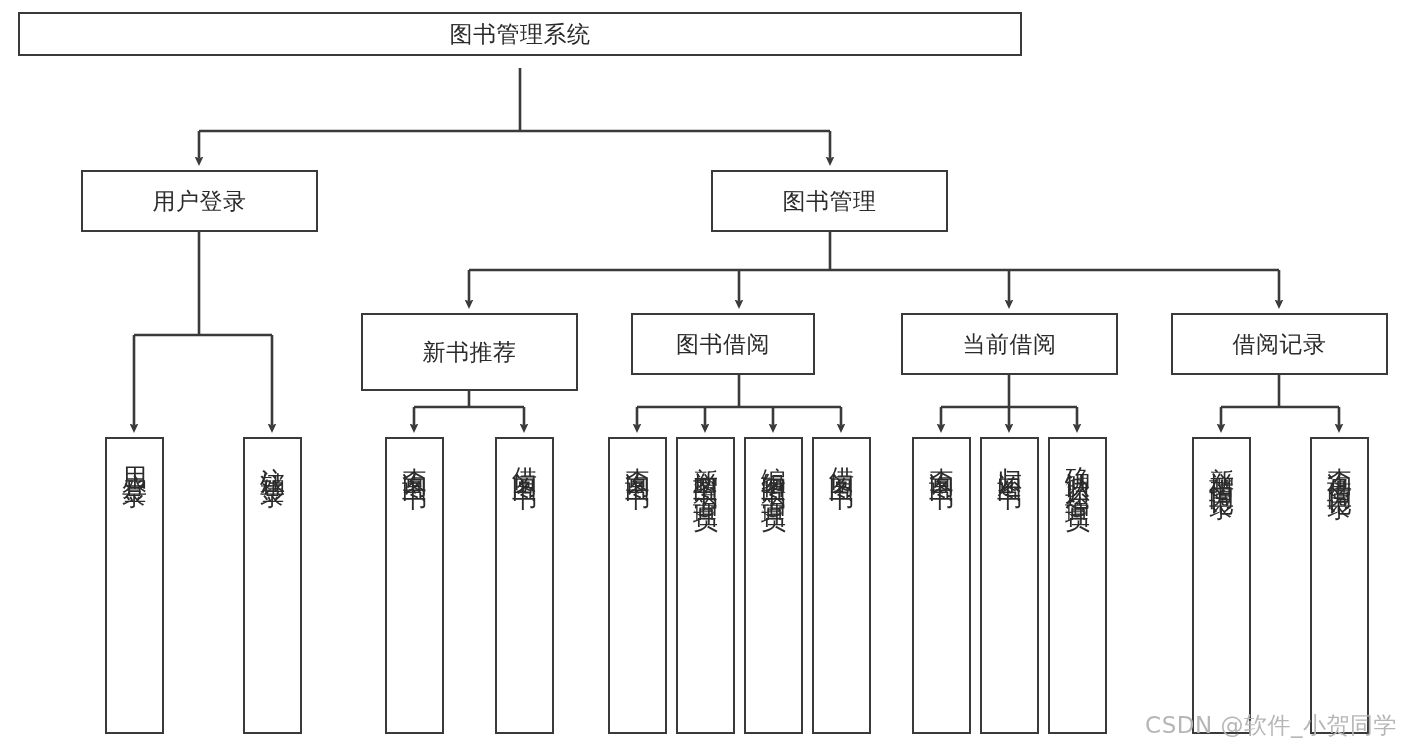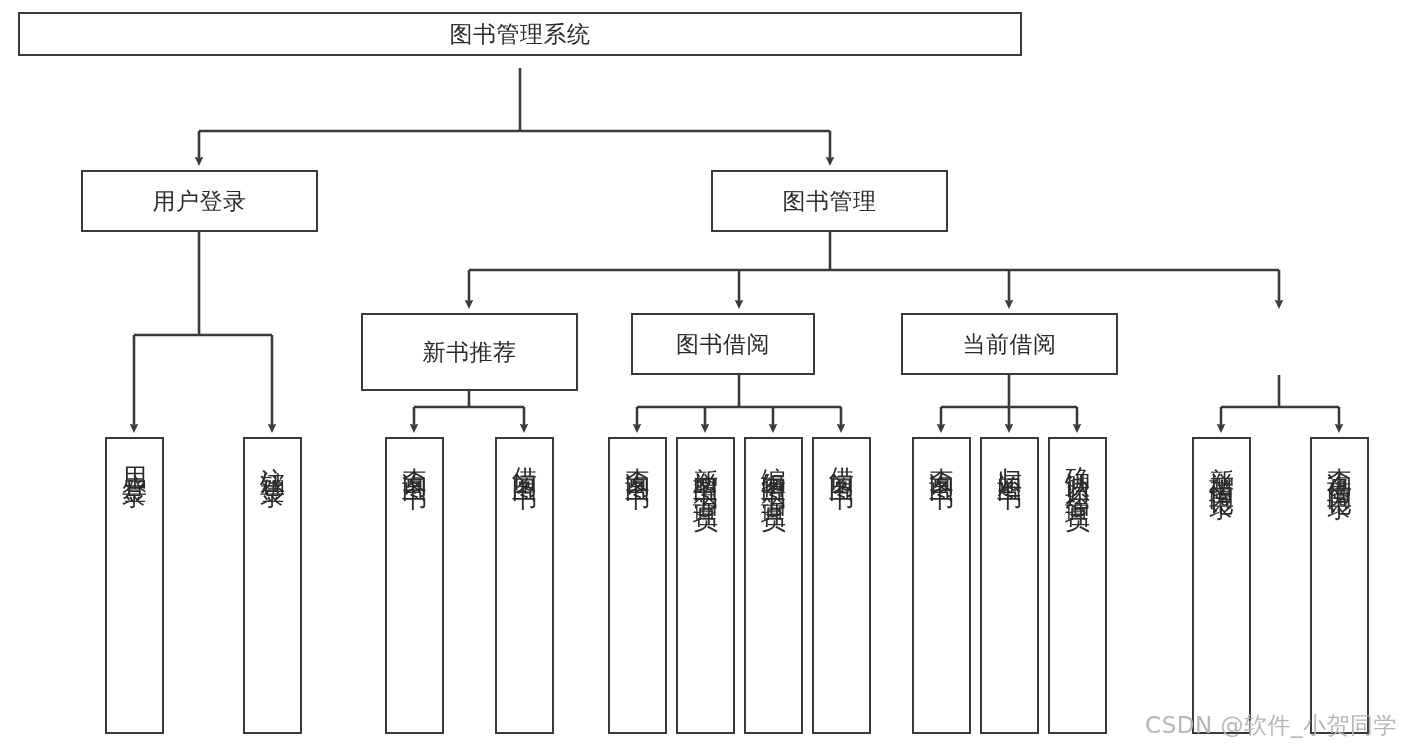--- a/index.html
+++ b/index.html
@@ -146,20 +146,23 @@
 
   <div class="node h" style="left:361px; top:313px; width:217px; height:78px;">
     <span class="label">新书推荐</span>
   </div>
   <div class="node h" style="left:631px; top:313px; width:184px; height:62px;">
     <span class="label">图书借阅</span>
   </div>
   <div class="node h" style="left:901px; top:313px; width:217px; height:62px;">
     <span class="label">当前借阅</span>
   </div>
+  <div class="node h" style="left:1171px; top:313px; width:217px; height:62px;">
+    <span class="label">借阅记录</span>
+  </div>
 
   <div class="node v" style="left:105px; top:437px; width:59px; height:297px;">
     <span class="label">用户登录</span>
   </div>
   <div class="node v" style="left:243px; top:437px; width:59px; height:297px;">
     <span class="label">注销登录</span>
   </div>
 
   <div class="node v" style="left:385px; top:437px; width:59px; height:297px;">
     <span class="label">查询图书</span>

